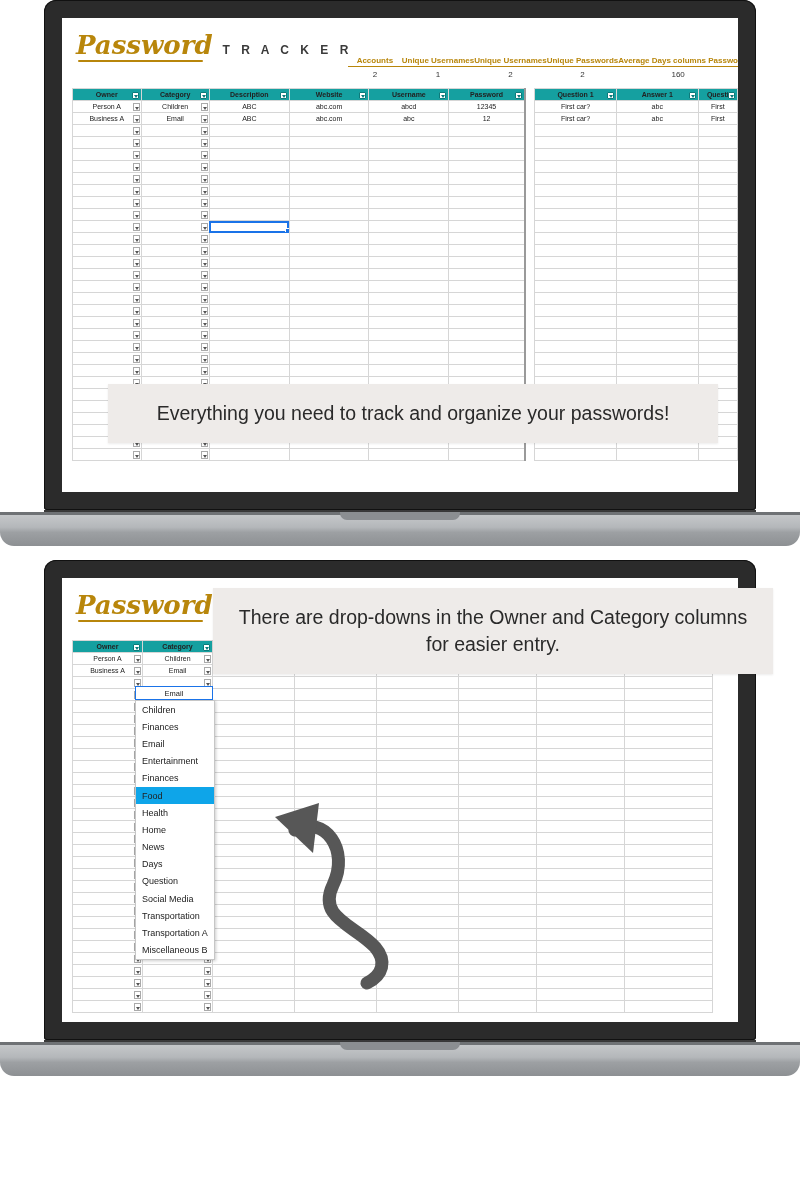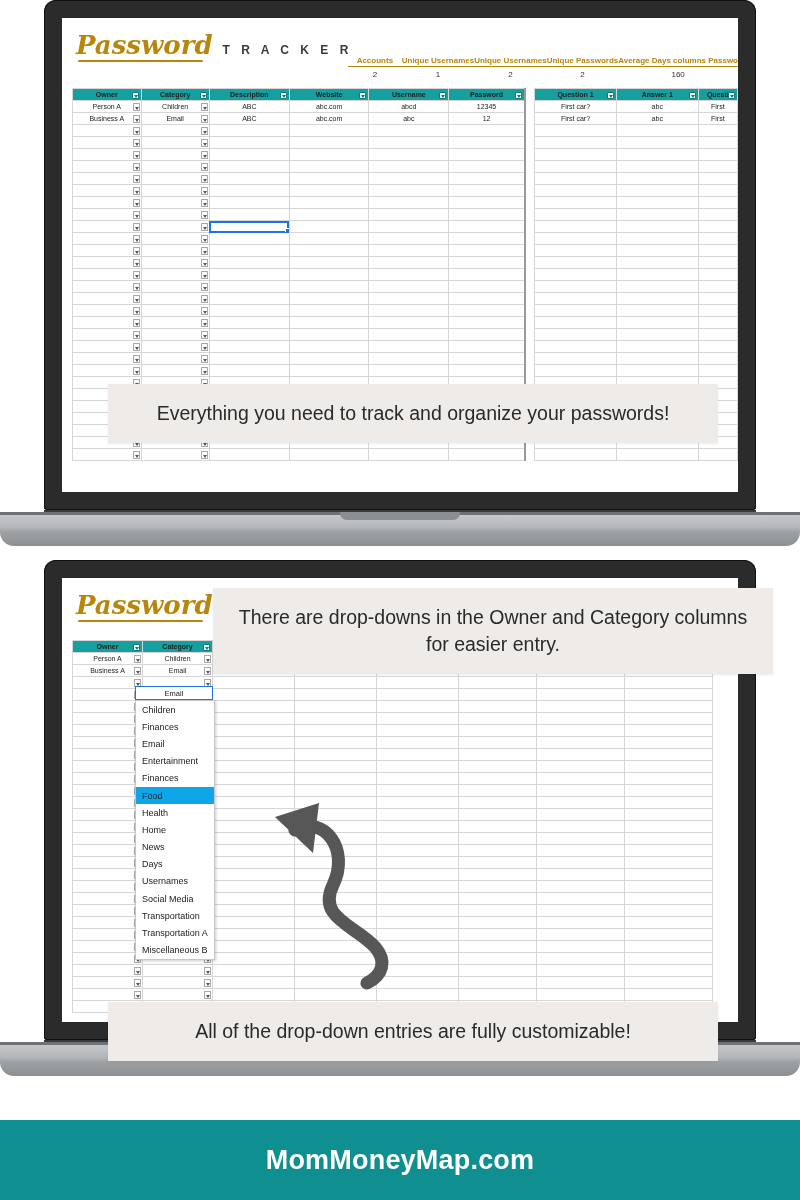--- a/index.html
+++ b/index.html
@@ -1192,35 +1192,31 @@
       <div class="opt">Children</div>
       <div class="opt">Finances</div>
       <div class="opt">Email</div>
       <div class="opt">Entertainment</div>
       <div class="opt">Finances</div>
       <div class="opt hl">Food</div>
       <div class="opt">Health</div>
       <div class="opt">Home</div>
       <div class="opt">News</div>
       <div class="opt">Days</div>
-      <div class="opt">Usernames</div>
+      <div class="opt">Question</div>
       <div class="opt">Social Media</div>
       <div class="opt">Transportation</div>
       <div class="opt">Transportation A</div>
       <div class="opt">Miscellaneous B</div>
     </div>
 
   <div class="arrow-wrap">
     <svg width="200" height="230" viewBox="0 0 200 230" xmlns="http://www.w3.org/2000/svg">
       <path d="M40 55 C 70 40, 95 75, 78 110 C 62 143, 100 150, 120 172 C 132 186, 128 200, 112 208" stroke="#575757" stroke-width="13" fill="none" stroke-linecap="round"></path>
       <path d="M20 42 L 64 28 L 58 78 Z" fill="#575757"></path>
     </svg>
   </div>
 
   <div class="callout" style="left:213px; top:588px; width:560px;">There are drop-downs in the Owner and Category columns for easier entry.</div>
 
-  <div class="callout" style="left:108px; top:1002px; width:610px;">All of the drop-down entries are fully customizable!</div>
-
-  <div class="footer">
-    <span class="footer-text">MomMoneyMap.com</span>
-  </div>
+
 
 </div>
 
 </body></html>

